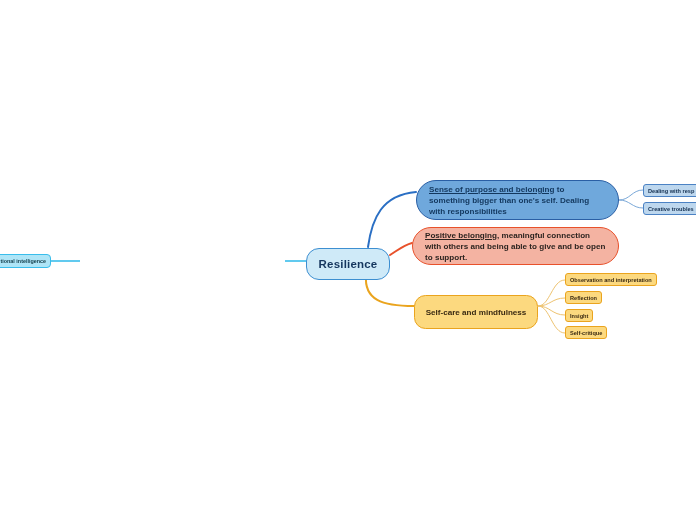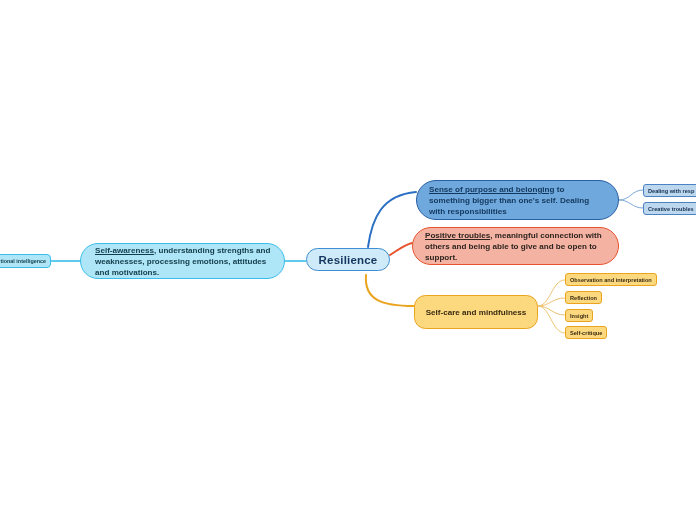--- a/index.html
+++ b/index.html
@@ -37,21 +37,21 @@
     box-sizing: border-box;
     display: flex;
     align-items: center;
   }
 
   
   .node-center {
     left: 306px;
     top: 248px;
     width: 84px;
-    height: 23px;
+    height: 32px;
     background: #cfeaf8;
     border: 1.6px solid #3d8fd1;
     border-radius: 13px;
     justify-content: center;
   }
   .node-center .label {
     font-size: 11.5px;
     font-weight: bold;
     color: #15365e;
     letter-spacing: .2px;
@@ -206,34 +206,31 @@
     <path d="M 538 306 C 550 306, 552 280, 565 280" stroke="#eec370" stroke-width="1" fill="none"></path>
     <path d="M 538 306 C 550 306, 552 298, 565 298" stroke="#eec370" stroke-width="1" fill="none"></path>
     <path d="M 538 306 C 550 306, 552 315, 565 315" stroke="#eec370" stroke-width="1" fill="none"></path>
     <path d="M 538 306 C 550 306, 552 333, 565 333" stroke="#eec370" stroke-width="1" fill="none"></path>
   </svg>
 
   <div class="node node-clip-left">
     <span class="label">tional intelligence</span>
   </div>
 
-  <div class="node node-selfaware">
-    <div class="label"><span class="kw">Self-awareness</span><span>, understanding strengths and weaknesses, processing emotions, attitudes and motivations.</span></div>
-  </div>
 
   <div class="node node-center">
     <span class="label">Resilience</span>
   </div>
 
   <div class="node node-purpose">
     <div class="label"><span class="kw">Sense of purpose and belonging</span><span> to something bigger than one's self. Dealing with responsibilities</span></div>
   </div>
 
   <div class="node node-positive">
-    <div class="label"><span class="kw">Positive troubles</span><span>, meaningful connection with others and being able to give and be open to support.</span></div>
+    <div class="label"><span class="kw">Positive belonging</span><span>, meaningful connection with others and being able to give and be open to support.</span></div>
   </div>
 
   <div class="node node-selfcare">
     <span class="label">Self-care and mindfulness</span>
   </div>
 
   <div class="node leaf-b" style="left:643px; top:184px;">
     <span class="label">Dealing with resp</span>
   </div>
   <div class="node leaf-b" style="left:643px; top:202px;">

